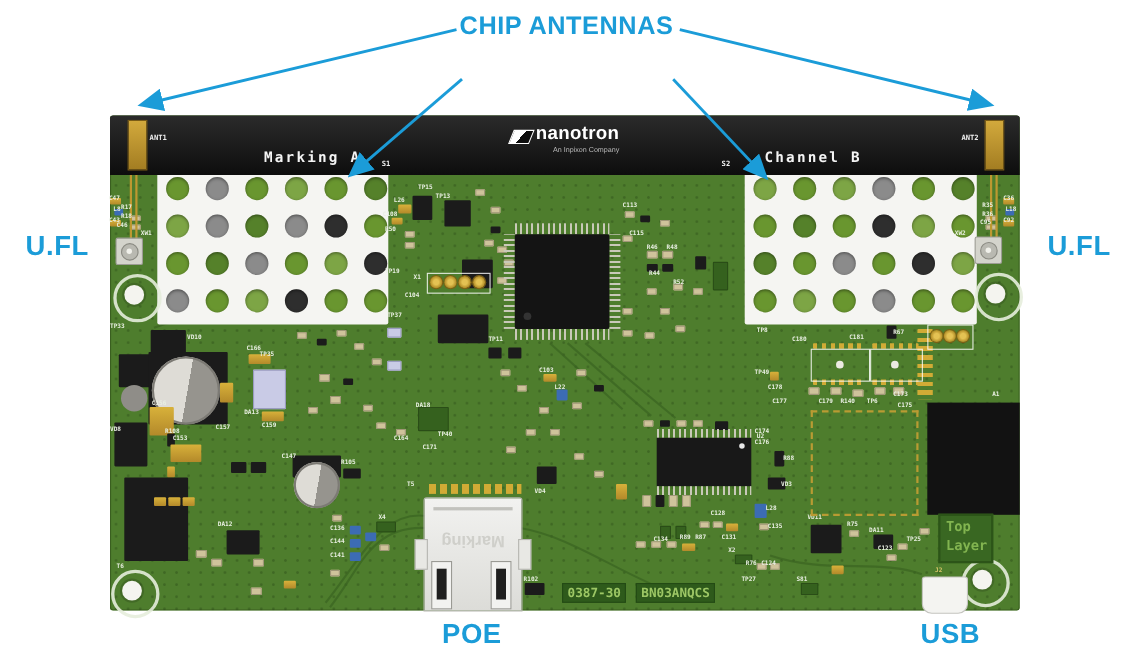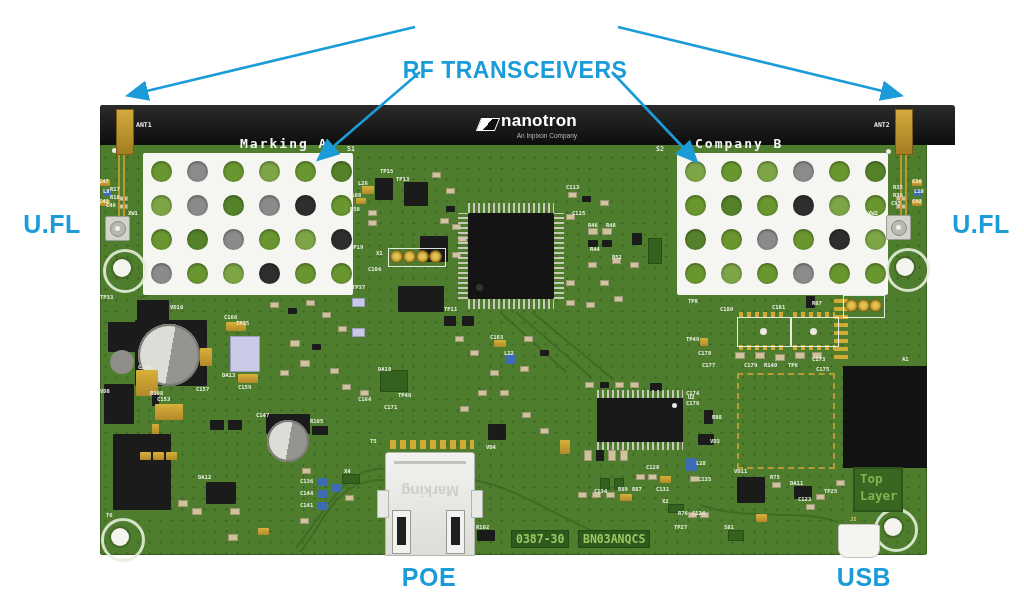--- a/index.html
+++ b/index.html
@@ -11,22 +11,22 @@
   .callout.big{font-size:23px;}
   .callout.side{font-size:25px;}
   .callout.bot{font-size:25px;}
   #arrows{position:absolute;left:0;top:0;pointer-events:none;}
   
   #board{position:absolute;left:100px;top:105px;width:827px;height:450px;background:#4e7d2d;
          border-radius:3px;box-shadow:inset 0 0 0 1px #3a5f20;}
   #board::after{content:"";position:absolute;left:0;top:47px;right:0;bottom:0;
          background-image:radial-gradient(rgba(10,30,5,.22) 1px,transparent 1.4px);
          background-size:11px 11px;}
-  #banner{position:absolute;left:100px;top:105px;width:827px;height:40px;
-          background:linear-gradient(180deg,#2b2b2b,#0d0d0d);border-radius:3px 3px 0 0;padding-left:28px;}
+  #banner{position:absolute;left:100px;top:105px;width:827px;height:54px;
+          background:linear-gradient(180deg,#2b2b2b,#0d0d0d);border-radius:3px 3px 0 0;}
   .logo{position:absolute;left:50%;top:7px;transform:translateX(-50%);display:flex;gap:4px;color:#fff;}
   .logo-icon{width:17px;height:11px;margin-top:6px;transform:skewX(-22deg);
              background:linear-gradient(115deg,#ffffff 48%,#0d0d0d 48%);border:1px solid #fff;}
   .logo-name{font-weight:bold;font-size:17px;letter-spacing:.3px;line-height:1;}
   .logo-tag{font-size:6.5px;color:#b9b9b9;text-align:right;margin-top:2px;}
   .chan{position:absolute;color:#f4f4f4;font:bold 13px "DejaVu Sans Mono",monospace;letter-spacing:2px;}
   .slabel,.antlabel{position:absolute;color:#eeeeee;font:bold 6.5px "DejaVu Sans Mono",monospace;}
   .white-region{position:absolute;background:#f5f5f2;border-radius:2px;}
   .hole{position:absolute;width:21px;height:21px;border-radius:50%;box-shadow:inset 0 1px 3px rgba(0,0,0,.45);}
   #gen,#fixed{position:absolute;left:0;top:0;width:1024px;height:600px;pointer-events:none;}
@@ -454,21 +454,21 @@
   <div id="banner">
     <div class="logo">
       <span class="logo-icon"></span>
       <span>
         <span class="logo-name">nanotron</span>
         <div class="logo-tag">An Inpixon Company</div>
       </span>
     </div>
   </div>
   <div class="chan" style="left:240px;top:136px">Marking A</div>
-  <div class="chan" style="left:695px;top:136px">Company B</div>
+  <div class="chan" style="left:695px;top:136px">Channel B</div>
   <div class="slabel" style="left:347px;top:145px">S1</div>
   <div class="slabel" style="left:656px;top:145px">S2</div>
   <div class="antlabel" style="left:136px;top:121px">ANT1</div>
   <div class="antlabel" style="left:874px;top:121px">ANT2</div>
 
   <div class="chip-ant" style="left:116px;top:109px"></div>
   <div class="chip-ant" style="left:895px;top:109px"></div>
 
   <div class="qfp">
     <span class="pt"></span>
@@ -508,21 +508,21 @@
 
   <div id="usb-conn"></div>
 
   <div class="ufl-conn" style="left:105px;top:216px">
       <b></b>
     </div>
   <div class="ufl-conn" style="left:886px;top:215px">
       <b></b>
     </div>
 
-  <div class="callout big" style="left:515px;top:57px">RF TRANSCEIVERS</div>
+  <div class="callout big" style="left:515px;top:10px">CHIP ANTENNAS</div>
   <div class="callout side" style="left:52px;top:210px">U.FL</div>
   <div class="callout side" style="left:981px;top:210px">U.FL</div>
   <div class="callout bot" style="left:429px;top:563px">POE</div>
   <div class="callout bot" style="left:864px;top:563px">USB</div>
 
   <svg id="arrows" width="1024" height="600">
     <defs>
       <marker id="ah" markerWidth="9" markerHeight="8" refX="7" refY="4" orient="auto">
         <polygon points="0,0 9,4 0,8" fill="var(--accent)"></polygon>
       </marker>

